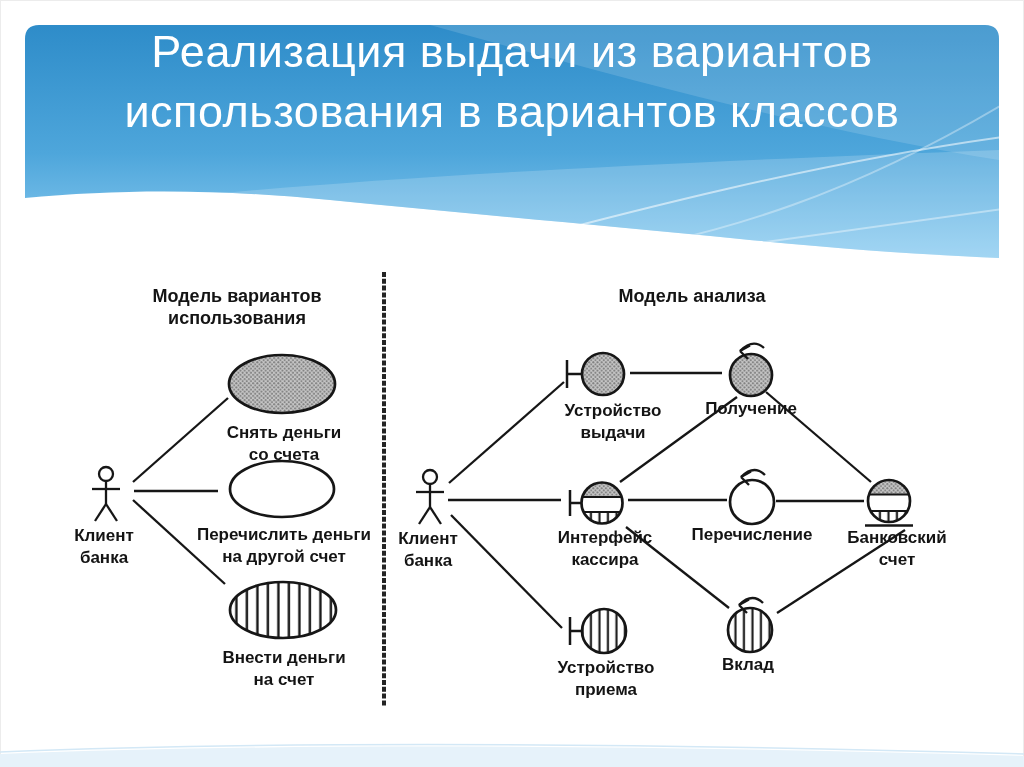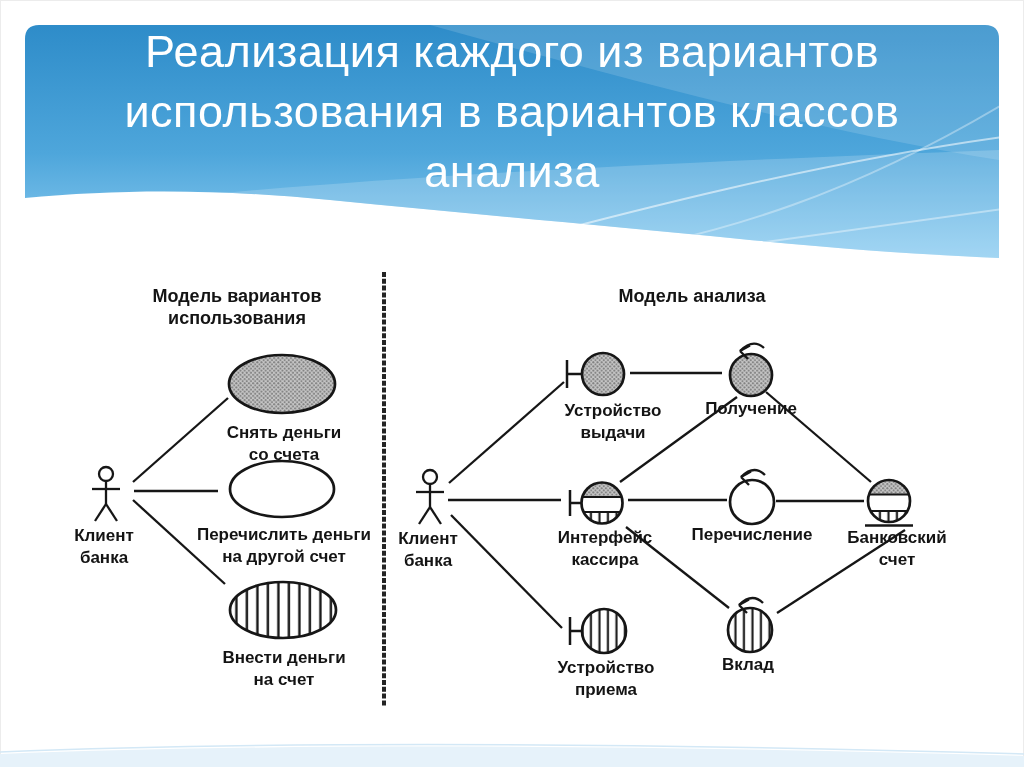--- a/index.html
+++ b/index.html
@@ -36,23 +36,22 @@
     <g clip-path="url(#bclip)">
       <path fill="#ffffff" opacity="0.14" d="M430,25 H999 V160 C810,130 610,75 430,25 Z"></path>
       <path fill="#ffffff" opacity="0.18" d="M25,215 C250,185 520,168 999,150 V258 C930,255 840,249 740,239 C600,225 470,214 330,200 C220,189 120,189 25,198 Z"></path>
       <path stroke="#ffffff" stroke-opacity="0.55" stroke-width="2" fill="none" d="M440,262 C640,208 820,162 1010,136"></path>
       <path stroke="#ffffff" stroke-opacity="0.40" stroke-width="2" fill="none" d="M600,265 C780,240 900,222 1010,208"></path>
       <path stroke="#ffffff" stroke-opacity="0.35" stroke-width="2" fill="none" d="M1010,100 C860,190 730,236 560,262"></path>
     </g>
   </svg>
 
   <div class="title">
-    <div>Реализация каждого из вариантов</div>
+    <div>Реализация выдачи из вариантов</div>
     <div>использования в вариантов классов</div>
-    <div>анализа</div>
   </div>
 
   <svg class="diagram-svg" width="1024" height="767" viewBox="0 0 1024 767">
     <defs>
       <pattern id="halftone" width="4.2" height="4.2" patternUnits="userSpaceOnUse">
         <rect width="4.2" height="4.2" fill="#c6c6c6"></rect>
         <circle cx="1.1" cy="1.1" r="1" fill="#7f7f7f"></circle>
         <circle cx="3.2" cy="3.2" r="1" fill="#7f7f7f"></circle>
       </pattern>
       <pattern id="stripesL" width="10.5" height="8" patternUnits="userSpaceOnUse">

